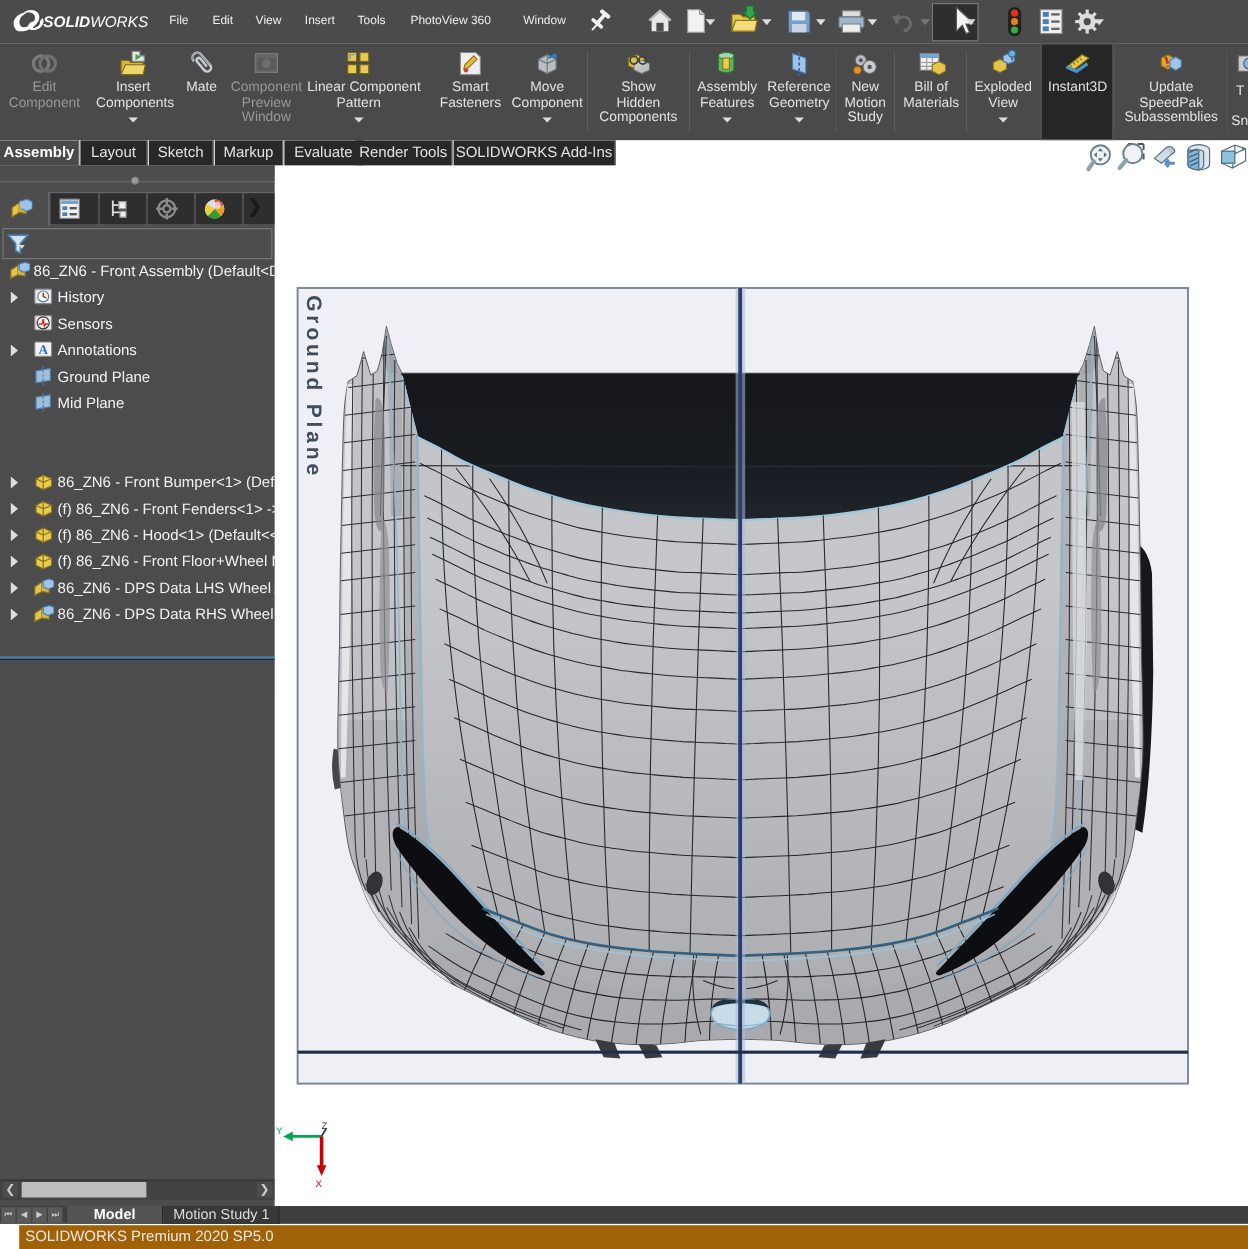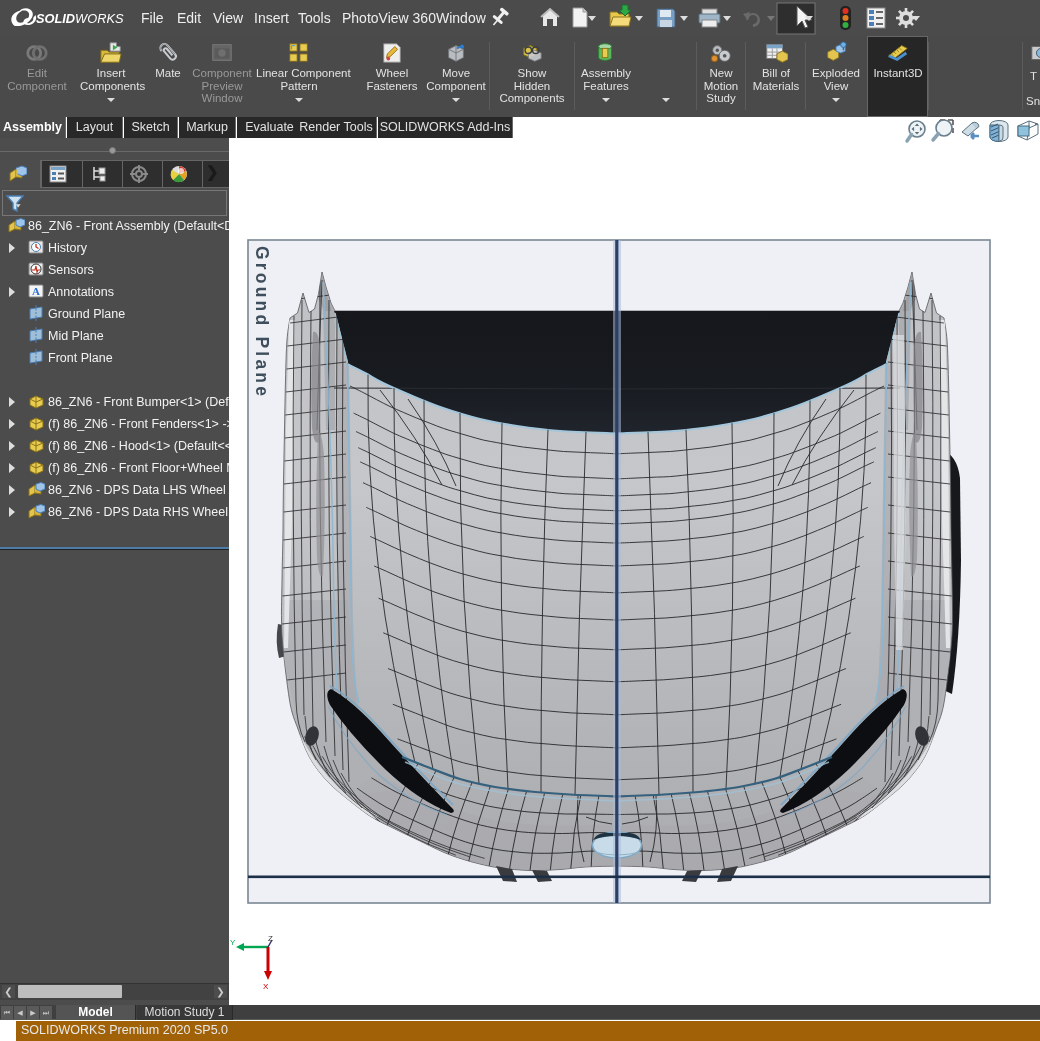--- a/index.html
+++ b/index.html
@@ -1,16 +1,16 @@
 <!DOCTYPE html>
 <html><head><meta charset="utf-8"><style>
 *{margin:0;padding:0;box-sizing:border-box}
 body{width:1040px;height:1041px;font-family:"Liberation Sans",sans-serif;overflow:hidden;background:#fff;position:relative}
 .titlebar{position:absolute;left:0;top:0;width:1040px;height:36px;background:#4b4b4b}
-.menu{position:absolute;top:0;height:36px;line-height:36px;color:#eee;font-size:14px}
+.menu{position:absolute;top:0;height:36px;line-height:36px;color:#eee;font-size:10px}
 .ribbon{position:absolute;left:0;top:36px;width:1040px;height:81px;background:#4a4a4a}
 .rbtn{position:absolute;top:2px;height:77px;text-align:center;color:#e2e2e2;font-size:11.5px;line-height:12.5px}.rbtn div{white-space:nowrap}
 .rbtn .ic{display:block;margin:3px auto 2px auto;width:24px;height:24px}
 .rbtn.dis{color:#999}
 .sep{position:absolute;top:6px;width:1px;height:68px;background:#3a3a3a;border-right:1px solid #5c5c5c}
 .arr{position:absolute;width:0;height:0;border-left:4px solid transparent;border-right:4px solid transparent;border-top:4px solid #ddd}
 .tabrow{position:absolute;left:0;top:117px;width:1040px;height:21px;background:#fff}
 .tab{position:absolute;top:0;height:21px;background:#282828;color:#e2e2e2;font-size:12.5px;text-align:center;line-height:21px;border-right:1px solid #6a6a6a}
 .tab.act{background:#4a4a4a;color:#fff;font-weight:bold}
 .lpanel{position:absolute;left:0;top:138px;width:229px;height:867px;background:#4c4c4c}
@@ -169,21 +169,21 @@
       <div>Linear Component</div>
       <div>Pattern</div>
     </div>
     <div class="arr" style="left:295px;top:62px"></div>
     <div class="rbtn " style="left:360px;width:64px">
       <svg class="ic" width="26" height="26" viewBox="0 0 26 26">
         <path d="M4,3 L18,3 L22,7 L22,23 L4,23 Z" fill="#eee" stroke="#888"></path>
         <path d="M8,14 L16,6 L19,9 L11,17 L7,18 Z" fill="#e8b83a" stroke="#95701a"></path>
         <circle cx="9" cy="19" r="2" fill="#c44"></circle>
       </svg>
-      <div>Wheel</div>
+      <div>Smart</div>
       <div>Fasteners</div>
     </div>
     <div class="rbtn " style="left:424px;width:64px">
       <svg class="ic" width="26" height="26" viewBox="0 0 26 26">
         <path d="M5,9 L13,5 L21,9 L21,18 L13,22 L5,18 Z" fill="#b9bdc1" stroke="#70757a"></path>
         <path d="M13,5 L13,22 M5,9 L13,13 L21,9" fill="none" stroke="#70757a"></path>
         <path d="M14,8 l7,-3 m0,0 l-3,0 m3,0 l-1,3" stroke="#2a7fd4" stroke-width="2" fill="none"></path>
       </svg>
       <div>Move</div>
       <div>Component</div>
@@ -206,20 +206,28 @@
     <div class="rbtn " style="left:576px;width:60px">
       <svg class="ic" width="26" height="26" viewBox="0 0 26 26">
         <path d="M5,6 a7,3 0 0 1 14,0 l0,12 a7,3 0 0 1 -14,0 Z" fill="#5cb85c" stroke="#2e7d32"></path>
         <ellipse cx="12" cy="6" rx="7" ry="3" fill="#a5d6a7" stroke="#2e7d32"></ellipse>
         <rect x="9" y="8" width="6" height="10" fill="#e8cc50" stroke="#8a7318"></rect>
       </svg>
       <div>Assembly</div>
       <div>Features</div>
     </div>
     <div class="arr" style="left:602px;top:62px"></div>
+    <div class="rbtn " style="left:636px;width:60px">
+      <svg class="ic" width="26" height="26" viewBox="0 0 26 26">
+        <path d="M7,4 L19,8 L19,22 L7,18 Z" fill="#9fc4e8" stroke="#4a7fb5"></path>
+        <path d="M13,2 L13,24" stroke="#3366aa" stroke-width="1.5" stroke-dasharray="3,2"></path>
+      </svg>
+      <div>Reference</div>
+      <div>Geometry</div>
+    </div>
     <div class="arr" style="left:662px;top:62px"></div>
     <div class="sep" style="left:696px"></div>
     <div class="rbtn " style="left:697px;width:48px">
       <svg class="ic" width="26" height="26" viewBox="0 0 26 26">
         <circle cx="9" cy="10" r="5" fill="#b8bcc0" stroke="#666"></circle>
         <circle cx="9" cy="10" r="1.8" fill="#555"></circle>
         <circle cx="17" cy="16" r="6" fill="#c8cccf" stroke="#666"></circle>
         <circle cx="17" cy="16" r="2" fill="#555"></circle>
         <circle cx="6" cy="19" r="3.5" fill="#e09030" stroke="#8a5a10"></circle>
       </svg>
@@ -253,20 +261,30 @@
     <div style="position:absolute;left:867px;top:0;width:61px;height:81px;background:#262626;border:1px solid #666"></div>
     <div class="rbtn " style="left:868px;width:60px">
       <svg class="ic" width="26" height="26" viewBox="0 0 26 26">
         <path d="M3,16 L17,5 L23,8 L9,19 Z" fill="#e8cc50" stroke="#8a7318"></path>
         <path d="M6,14 l2,2 M9,12 l2,2 M12,10 l2,2 M15,8 l2,2" stroke="#8a7318"></path>
         <path d="M3,16 L12,20 L22,13" fill="none" stroke="#4a90d0" stroke-width="3"></path>
       </svg>
       <div>Instant3D</div>
     </div>
     <div class="sep" style="left:928px"></div>
+    <div class="rbtn " style="left:930px;width:92px">
+      <svg class="ic" width="26" height="26" viewBox="0 0 26 26">
+        <path d="M4,8 L10,5 L16,8 L16,15 L10,18 L4,15 Z" fill="#d9a93a" stroke="#8a6a18"></path>
+        <path d="M12,10 L17,7 L22,10 L22,16 L17,19 L12,16 Z" fill="#9fc4e8" stroke="#4a7fb5"></path>
+        <path d="M8,7 L10,13 M10,15 L10,16" stroke="#c03020" stroke-width="2.4"></path>
+      </svg>
+      <div>Update</div>
+      <div>SpeedPak</div>
+      <div>Subassemblies</div>
+    </div>
     <div class="sep" style="left:1022px"></div>
     <div class="rbtn" style="left:1024px;width:16px">
       <svg class="ic" width="26" height="26" viewBox="0 0 26 26" style="margin-left:6px">
         <rect x="2" y="6" width="20" height="14" fill="#c8cccf" stroke="#666"></rect>
         <circle cx="12" cy="13" r="5" fill="#89b8d8" stroke="#456"></circle>
       </svg>
       <div style="position:absolute;left:6px;top:32px">T</div>
       <div style="position:absolute;left:2px;top:57px">Sna</div>
     </div>
   </div>
@@ -371,27 +389,20 @@
         <path d="M8,0 L8,16" stroke="#4a7fb5" stroke-dasharray="2,1.5" stroke-width="1"></path>
       </svg>
       <span style="position:absolute;left:48px">Ground Plane</span>
     </div>
     <div class="trow" style="top:187px">
       <svg style="position:absolute;left:28px;top:2px" width="17" height="17" viewBox="0 0 17 17">
         <path d="M2,4 L14,2 L14,12 L2,14 Z" fill="#a8cce8" fill-opacity="0.9" stroke="#4a7fb5"></path>
         <path d="M8,0 L8,16" stroke="#4a7fb5" stroke-dasharray="2,1.5" stroke-width="1"></path>
       </svg>
       <span style="position:absolute;left:48px">Mid Plane</span>
-    </div>
-    <div class="trow" style="top:209px">
-      <svg style="position:absolute;left:28px;top:2px" width="17" height="17" viewBox="0 0 17 17">
-        <path d="M2,4 L14,2 L14,12 L2,14 Z" fill="#a8cce8" fill-opacity="0.9" stroke="#4a7fb5"></path>
-        <path d="M8,0 L8,16" stroke="#4a7fb5" stroke-dasharray="2,1.5" stroke-width="1"></path>
-      </svg>
-      <span style="position:absolute;left:48px">Front Plane</span>
     </div>
     <div class="trow" style="top:253px">
       <svg style="position:absolute;left:8px;top:6px" width="8" height="10">
         <path d="M1,0 L7,5 L1,10 Z" fill="#ddd"></path>
       </svg>
       <svg style="position:absolute;left:28px;top:2px" width="17" height="17" viewBox="0 0 17 17">
         <path d="M2,6 L8,3 L15,6 L15,12 L8,15 L2,12 Z" fill="#e8cc50" stroke="#8a7318"></path>
         <path d="M8,3 L8,15 M2,6 L8,9 L15,6" fill="none" stroke="#8a7318"></path>
       </svg>
       <span style="position:absolute;left:48px">86_ZN6 - Front Bumper&lt;1&gt; (Defa</span>

